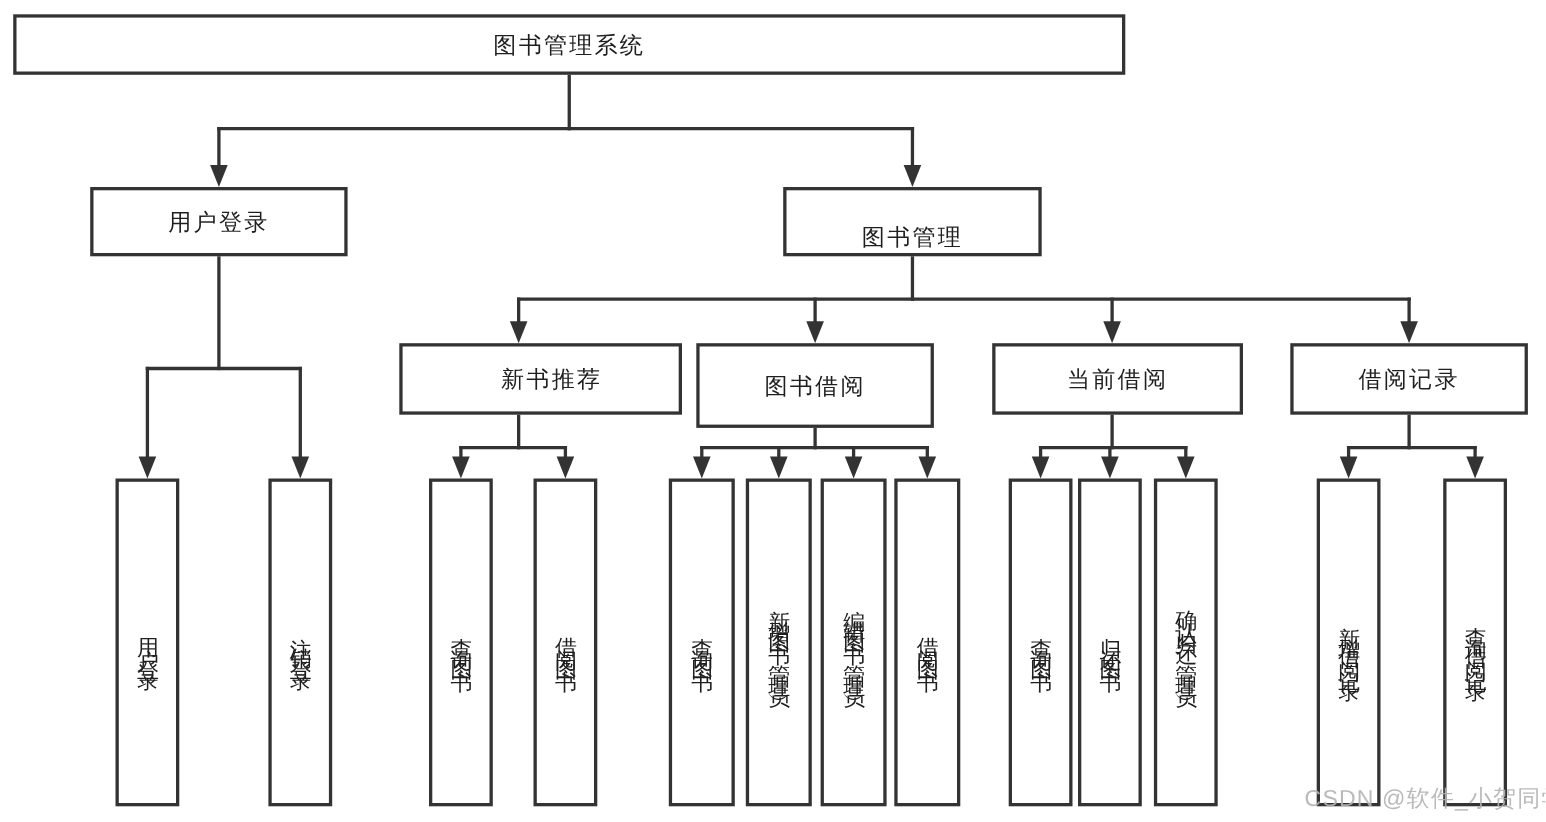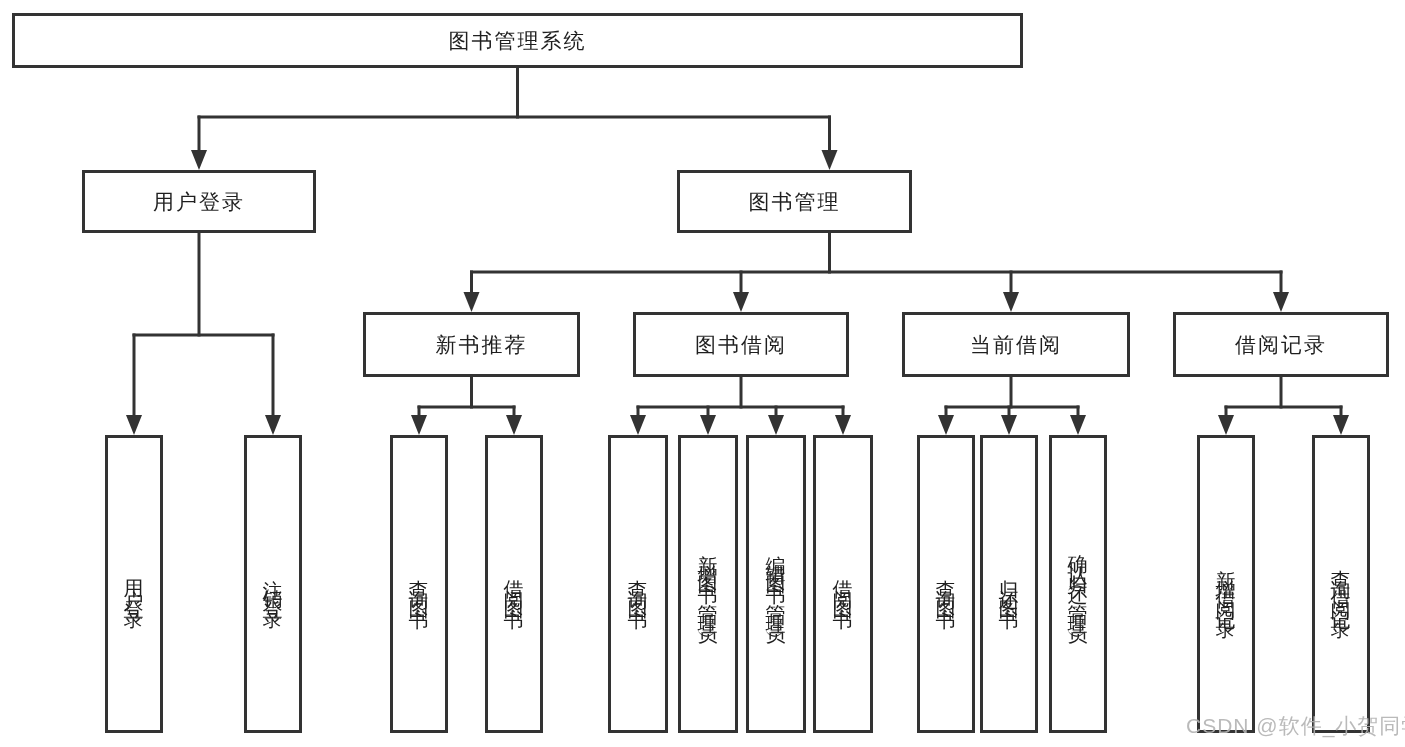--- a/index.html
+++ b/index.html
@@ -115,27 +115,27 @@
       <line x1="1341" y1="407" x2="1341" y2="419" stroke="#333333" stroke-width="3" stroke-linecap="square"></line>
       <polygon points="1333,415 1349,415 1341,435" fill="#333333"></polygon>
     </svg>
   <div id="nodes">
       <div class="node" style="left: 12px; top: 13px; width: 1011px; height: 55px;">
         <span class="lbl">图书管理系统</span>
       </div>
       <div class="node" style="left: 82px; top: 170px; width: 234px; height: 63px;">
         <span class="lbl">用户登录</span>
       </div>
-      <div class="node" style="left: 677px; top: 170px; width: 235px; height: 63px;">
+      <div class="node" style="left: 712px; top: 170px; width: 235px; height: 63px; align-items: flex-end;">
         <span class="lbl">图书管理</span>
       </div>
-      <div class="node" style="left: 363px; top: 312px; width: 217px; height: 65px; padding-left: 20px;">
+      <div class="node" style="left: 363px; top: 312px; width: 257px; height: 65px; padding-left: 20px;">
         <span class="lbl">新书推荐</span>
       </div>
-      <div class="node" style="left: 633px; top: 312px; width: 216px; height: 65px;">
+      <div class="node" style="left: 633px; top: 312px; width: 216px; height: 77px;">
         <span class="lbl">图书借阅</span>
       </div>
       <div class="node" style="left: 902px; top: 312px; width: 228px; height: 65px;">
         <span class="lbl">当前借阅</span>
       </div>
       <div class="node" style="left: 1173px; top: 312px; width: 216px; height: 65px; align-items: center;">
         <span class="lbl">借阅记录</span>
       </div>
       <div class="node vertical" style="left: 105px; top: 435px; width: 58px; height: 298px;">
         <span class="lbl">用户登录</span>

